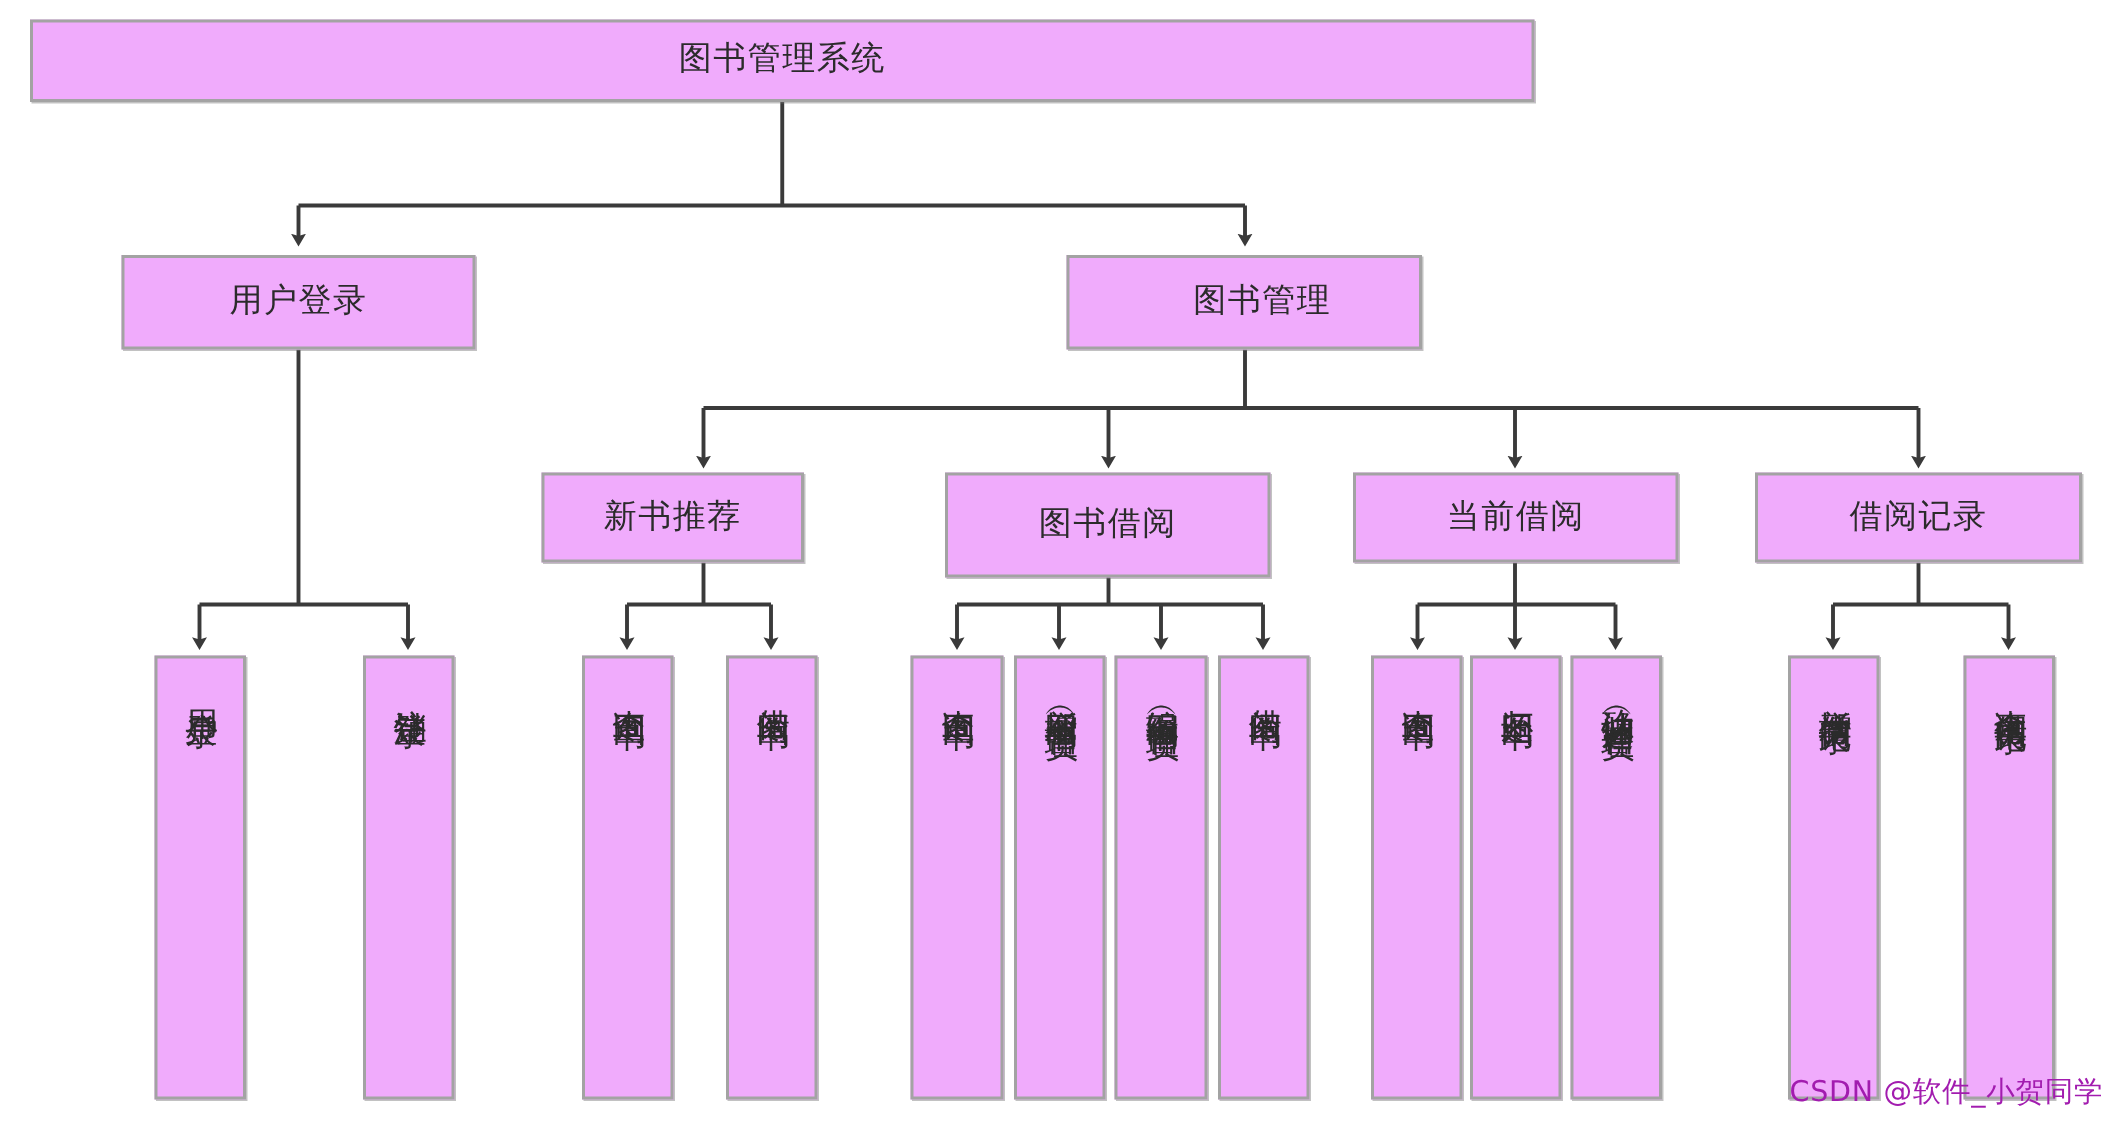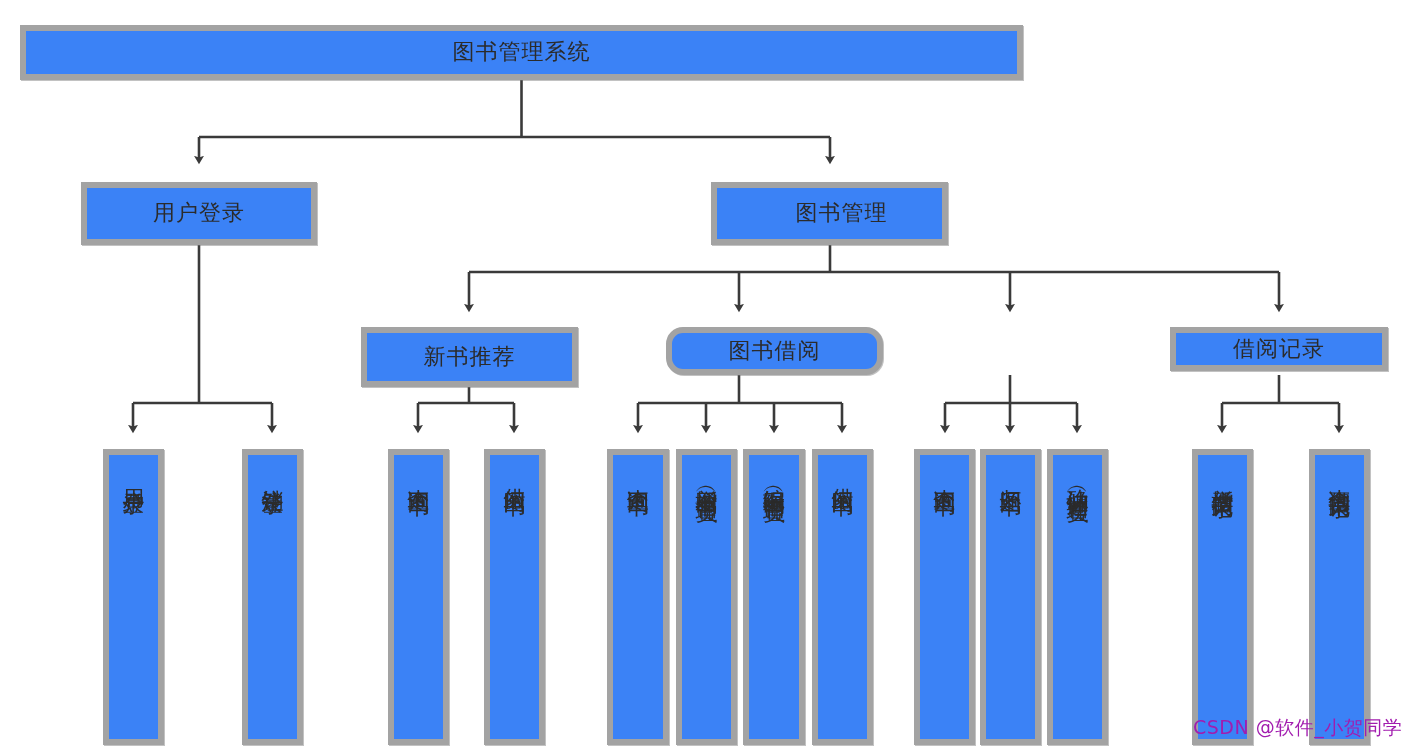--- a/index.html
+++ b/index.html
@@ -22,28 +22,27 @@
   svg.edges {
     position: absolute;
     left: 0; top: 0;
     width: 1405px;
     height: 747px;
     pointer-events: none;
   }
   .node {
     position: absolute;
     box-sizing: border-box;
-    background: #3b82f6;
-    border: 6px solid #a3a3a3;
+    background: #f0abfc;
+    border: 2px solid #a3a3a3;
     display: flex;
     align-items: center;
     justify-content: center;
     color: #2b2b2b;
     box-shadow: 1px 1px 0 rgba(120,120,120,0.45);
-    margin-top: 12px;
   }
   .node-h .node-label {
     font-size: 22px;
     line-height: 1.1;
     letter-spacing: 1px;
     white-space: nowrap;
   }
   .node-v {
     align-items: flex-start;
     justify-content: center;
@@ -124,27 +123,30 @@
     <span class="node-label">图书管理系统</span>
   </div>
 
   <div class="node node-h" style="left:81px; top:170px; width:236px; height:63px;">
     <span class="node-label">用户登录</span>
   </div>
   <div class="node node-h" style="left:711px; top:170px; width:237px; height:63px;padding-left:24px;">
     <span class="node-label">图书管理</span>
   </div>
 
-  <div class="node node-h" style="left:361px; top:315px; width:217px; height:60px;">
+  <div class="node node-h" style="left:361px; top:315px; width:175px; height:60px;">
     <span class="node-label">新书推荐</span>
   </div>
-  <div class="node node-h" style="left:666px; top:315px; width:217px; height:48px;border-radius:17px;">
+  <div class="node node-h" style="left:630px; top:315px; width:217px; height:70px;">
     <span class="node-label">图书借阅</span>
   </div>
-  <div class="node node-h" style="left:1170px; top:315px; width:218px; height:44px;">
+  <div class="node node-h" style="left:902px; top:315px; width:217px; height:60px;">
+    <span class="node-label">当前借阅</span>
+  </div>
+  <div class="node node-h" style="left:1170px; top:315px; width:218px; height:60px;">
     <span class="node-label">借阅记录</span>
   </div>
 
   <div class="node node-v" style="left:103px; top:437px; width:61px; height:296px;">
     <span class="node-label">用户登录</span>
   </div>
   <div class="node node-v" style="left:242px; top:437px; width:61px; height:296px;">
     <span class="node-label">注销登录</span>
   </div>
 

